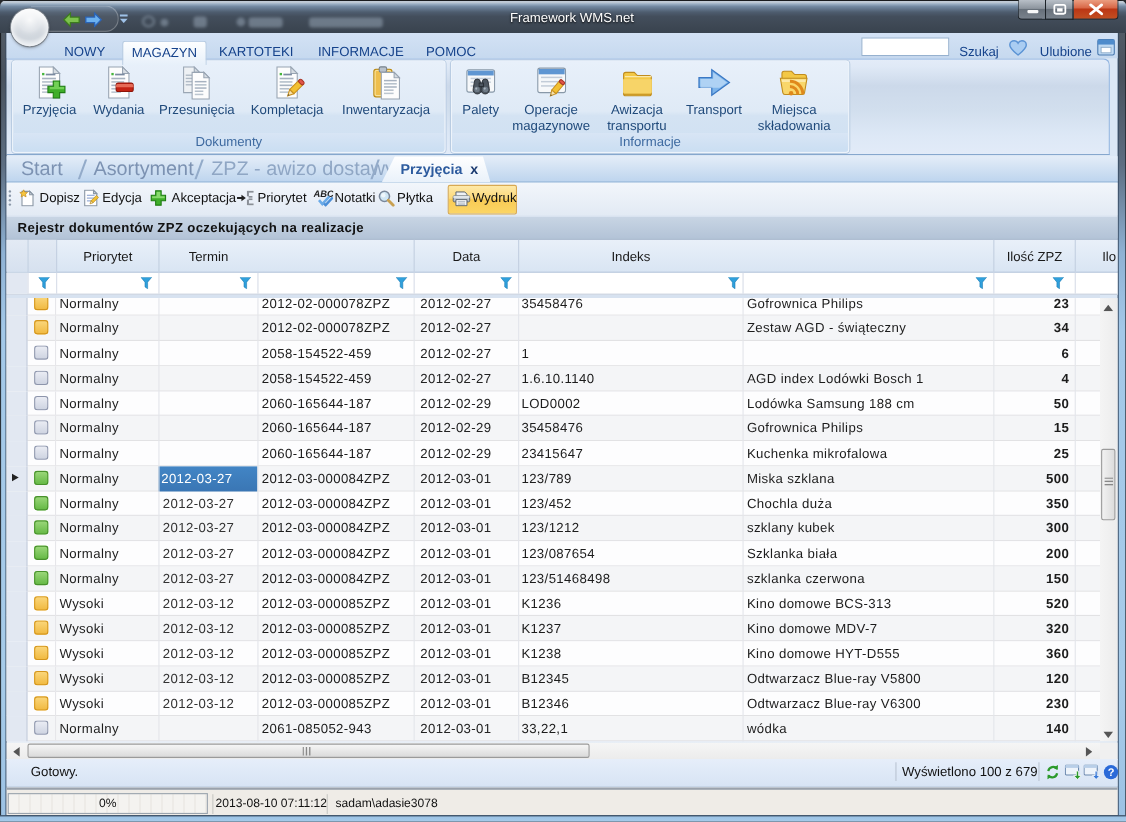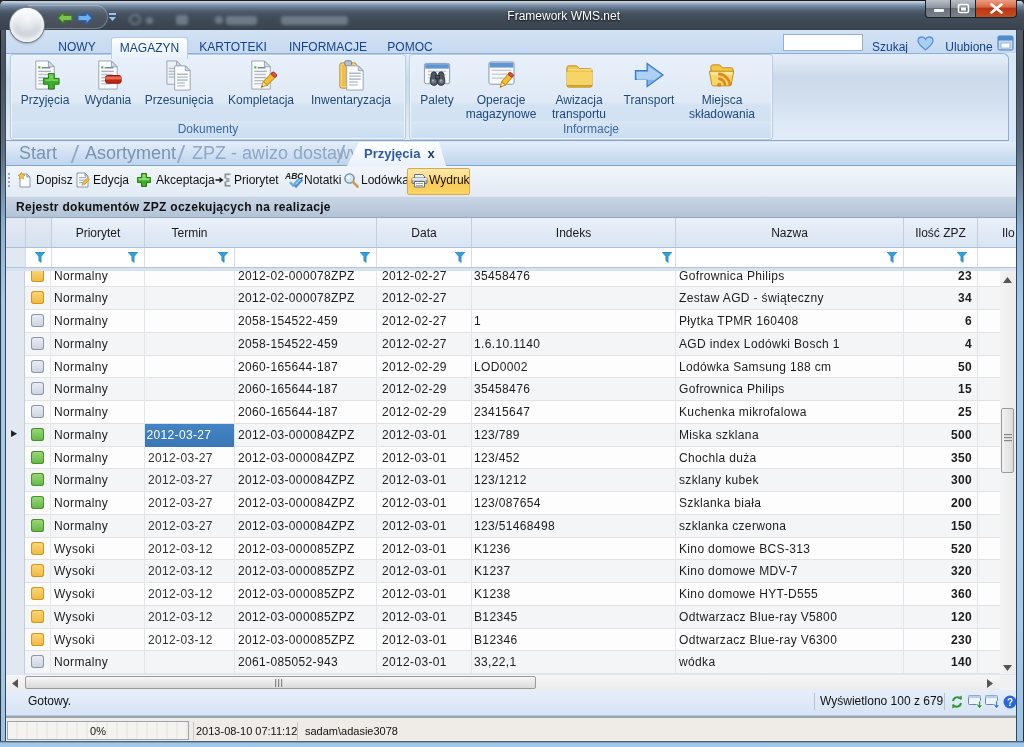--- a/index.html
+++ b/index.html
@@ -2,21 +2,21 @@
 <html><head><meta charset="utf-8">
 <style>
 *{margin:0;padding:0;box-sizing:border-box}
 html,body{width:1024px;height:747px;overflow:hidden;font-family:"Liberation Sans",sans-serif;position:relative;background:#27292c}
 .abs{position:absolute}
 
 #frame{position:absolute;inset:0;background:linear-gradient(#57616c 0,#49525d 70px,#5d6e82 150px,#8fb2d4 230px,#a3c8e8 300px,#a6cbe9 620px,#9cc2e4 747px);border-radius:6px 6px 0 0;box-shadow:inset 0 0 0 1px rgba(12,14,16,.8)}
 #client{position:absolute;left:6px;top:30px;right:8px;bottom:6px;background:#dbe7f5;box-shadow:0 0 0 1px #32475e}
 
 #title{position:absolute;left:0;top:0;width:1024px;height:30px;background:linear-gradient(#1a1c1e 0,#1a1c1e 1px,#c2cdd8 1px,#bac6d2 2.5px,#9db1c6 3.5px,#7288a0 6px,#4e5d6f 11px,#434e5c 15px,#3d4753 24px,#39434f 30px);border-radius:6px 6px 0 0}
-#ttext{position:absolute;top:9px;left:420px;width:200px;text-align:right;font-size:12px;color:#fff;text-shadow:0 1px 2px #000}
+#ttext{position:absolute;top:9px;left:420px;width:200px;text-align:center;font-size:12px;color:#fff;text-shadow:0 1px 2px #000}
 .ghost{position:absolute;background:#93a2b2;opacity:.55;filter:blur(1.5px);border-radius:3px}
 #orb{position:absolute;left:10px;top:8px;width:34px;height:34px;border-radius:50%;background:radial-gradient(circle at 50% 30%,#f8f9fa 0,#dfe3e8 35%,#b9c2cc 60%,#eef3f8 100%);box-shadow:inset 0 6px 8px rgba(255,255,255,.9),inset 0 -5px 10px rgba(255,255,255,.75),0 0 0 1px #7b828a,0 1px 3px rgba(0,0,0,.5);z-index:60}
 #qat{position:absolute;left:28px;top:5px;width:80px;height:24px;border:1px solid rgba(255,255,255,.25);border-left:none;border-radius:0 12px 12px 0;background:rgba(255,255,255,.06)}
 
 #winbtns{position:absolute;right:7px;top:0;height:18px;display:flex}
 .wb{height:18px;border:1px solid #1c2227;border-top:none;background:linear-gradient(#b8bfc7 0,#8d959e 45%,#67707a 50%,#79828c 100%);position:relative}
 .wb.min{width:26px;border-radius:0 0 0 4px}
 .wb.max{width:25px;border-left:none}
 .wb.cls{width:41px;border-left:none;border-radius:0 0 4px 0;background:linear-gradient(#eb9d80 0,#d96a4a 40%,#bc3715 50%,#c24f22 100%)}
 
@@ -341,21 +341,21 @@
       <text x="0" y="8" font-size="8.5" font-weight="bold" font-style="italic" fill="#222" font-family="Liberation Sans">ABC</text>
       <path d="M5 11 l3 3.5 l6.5 -7" fill="none" stroke="#6aabe8" stroke-width="2.4"></path>
       <path d="M9.5 14 l1.5 1.5 l6.5 -7" fill="none" stroke="#4a8ed8" stroke-width="2.2"></path>
     </svg>
  <div class="titem" style="left:298px">Notatki</div>
  <svg class="abs" style="left:337px;top:6px" width="16" height="16" viewBox="0 0 16 16">
       <circle cx="6.5" cy="6.5" r="4.6" fill="#cfe6f4" stroke="#7a889a" stroke-width="1.4"></circle>
       <circle cx="5.5" cy="5.5" r="2" fill="#eef7fc"></circle>
       <path d="M10 10 L14.5 14.5" stroke="#c8a050" stroke-width="2.6" stroke-linecap="round"></path>
     </svg>
- <div class="titem" style="left:355px">Lodówka</div>
+ <div class="titem" style="left:355px">Płytka</div>
  <div id="wydruk"></div>
  <svg class="abs" style="left:405px;top:7px" width="17" height="15" viewBox="0 0 17 15">
       <path d="M3.5 5 V1.5 h8 l2 2 V5" fill="#eef1f4" stroke="#5a646e" stroke-width=".9"></path>
       <rect x="1" y="5" width="15" height="5.5" rx="1" fill="#b9c2cc" stroke="#5a646e" stroke-width=".9"></rect>
       <rect x="1" y="5" width="15" height="2.2" rx="1" fill="#dfe5ea"></rect>
       <path d="M3.5 8.5 h10 v5.5 h-10 Z" fill="#fff" stroke="#5a646e" stroke-width=".9"></path>
       <rect x="5" y="10" width="7" height="1" fill="#9aa6b2"></rect>
       <rect x="5" y="12" width="7" height="1" fill="#9aa6b2"></rect>
     </svg>
  <div class="titem" style="left:423px;font-size:12px">Wydruk</div>
@@ -363,21 +363,20 @@
 
 <div id="caption">Rejestr dokumentów ZPZ oczekujących na realizacje</div>
 
 <div id="ghead">
  <div class="hcell" style="left:0;width:19px;border-left:none;background:linear-gradient(#e3eaf4,#d6e1ef)"></div>
  <div class="hcell" style="left:19px;width:26px;background:linear-gradient(#e3eaf4,#d6e1ef)"></div>
  <div class="hcell" style="left:45px;width:93px">Priorytet</div>
  <div class="hcell" style="left:138px;width:90px">Termin</div>
  <div class="hcell" style="left:370px;width:95px">Data</div>
  <div class="hcell" style="left:465px;width:204px">Indeks</div>
- <div class="hcell" style="left:669px;width:228px">Nazwa</div>
  <div class="hcell" style="left:897px;width:74px">Ilość ZPZ</div>
  <div class="hcell" style="left:971px;width:39px;text-align:left;padding-left:24px">Ilo</div>
 </div>
 
 <div id="gfilter">
  <div class="fcell" style="left:0;width:19px;border-left:none;background:#e2e8f2"></div>
  <div class="fcell" style="left:19px;width:26px"></div>
  <div class="fcell" style="left:45px;width:93px"></div>
  <div class="fcell" style="left:138px;width:90px"></div>
  <div class="fcell" style="left:228px;width:142px"></div>
@@ -443,21 +442,20 @@
 <div class="row" style="top:39.4px">
 <div class="indc"></div>
 <div class="icoc">
         <span class="pic gray"></span>
       </div>
 
 <div class="c prio">Normalny</div>
 <div class="c nr">2058-154522-459</div>
 <div class="c dat">2012-02-27</div>
 <div class="c idx">1</div>
-<div class="c naz">Płytka TPMR 160408</div>
 <div class="c il">6</div>
 </div>
 <div class="row alt" style="top:62.1px">
 <div class="indc"></div>
 <div class="icoc">
         <span class="pic gray"></span>
       </div>
 
 <div class="c prio">Normalny</div>
 <div class="c nr">2058-154522-459</div>

